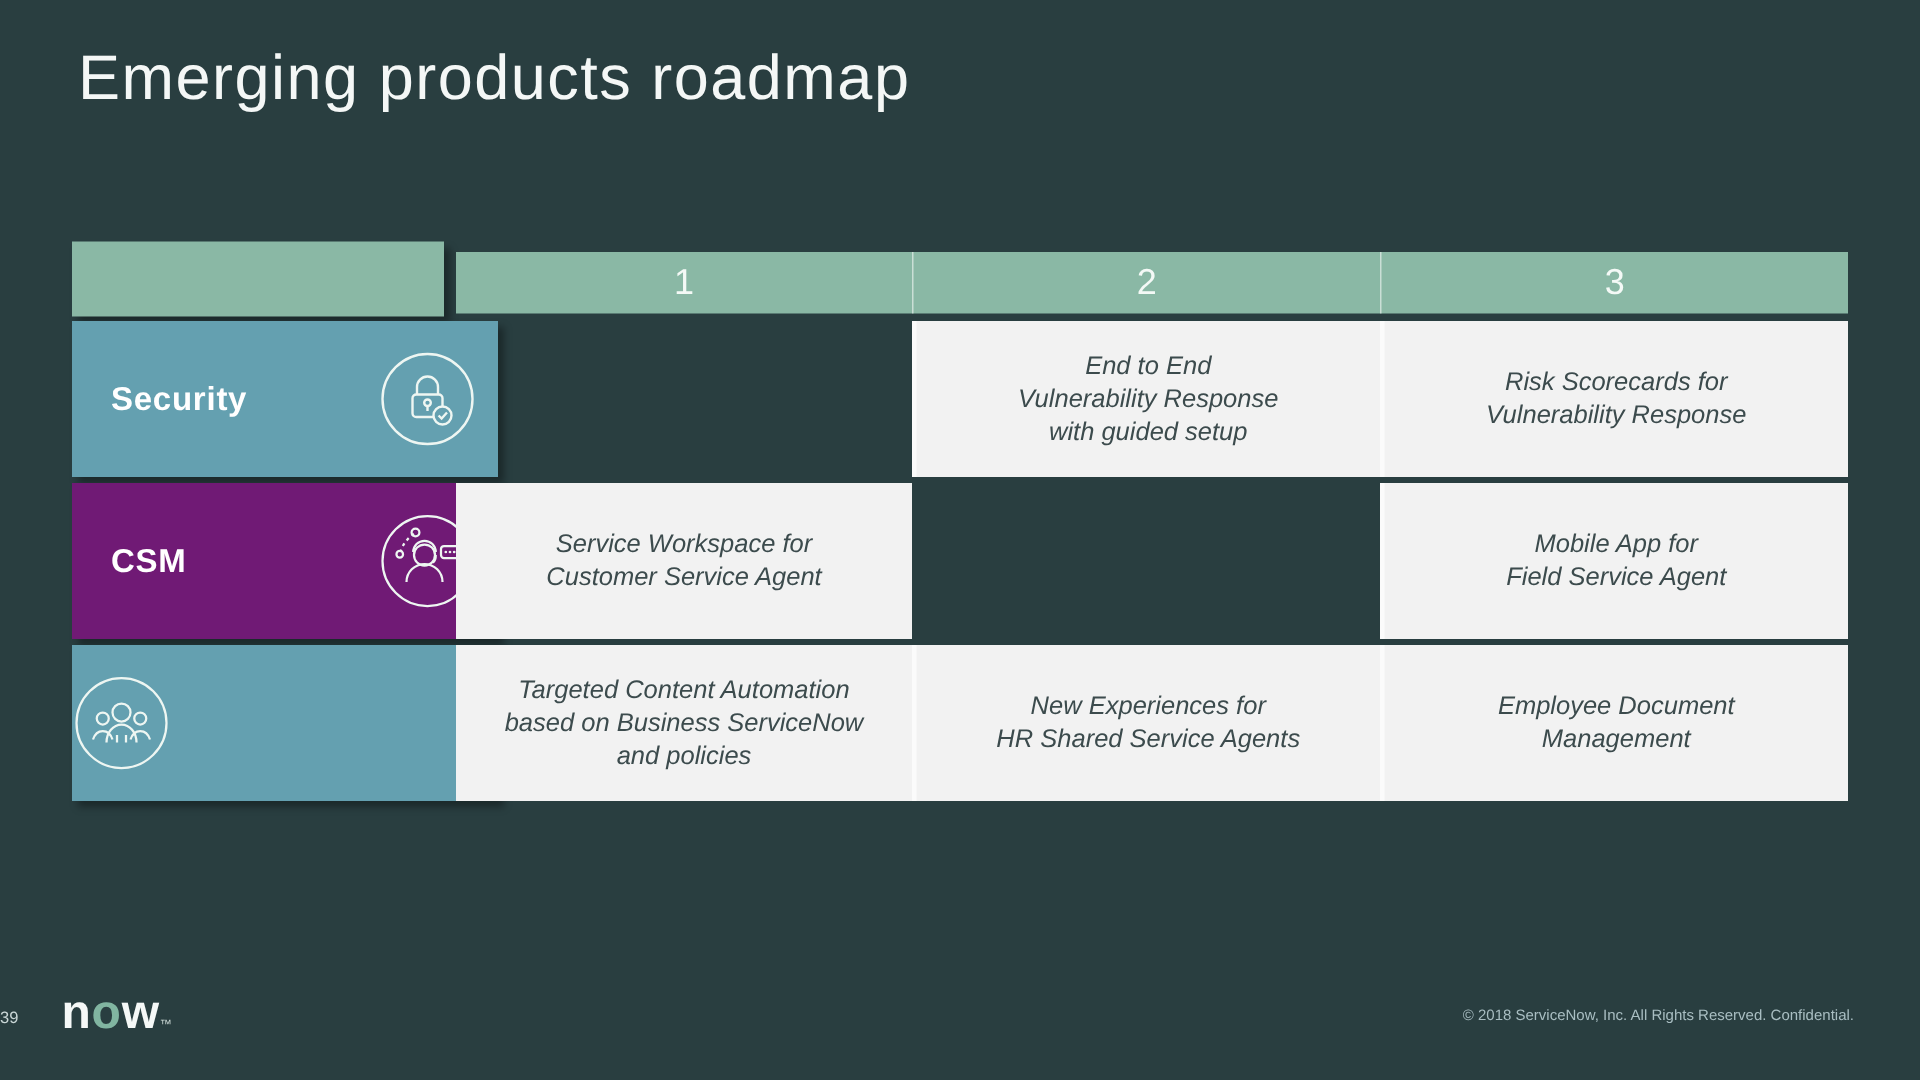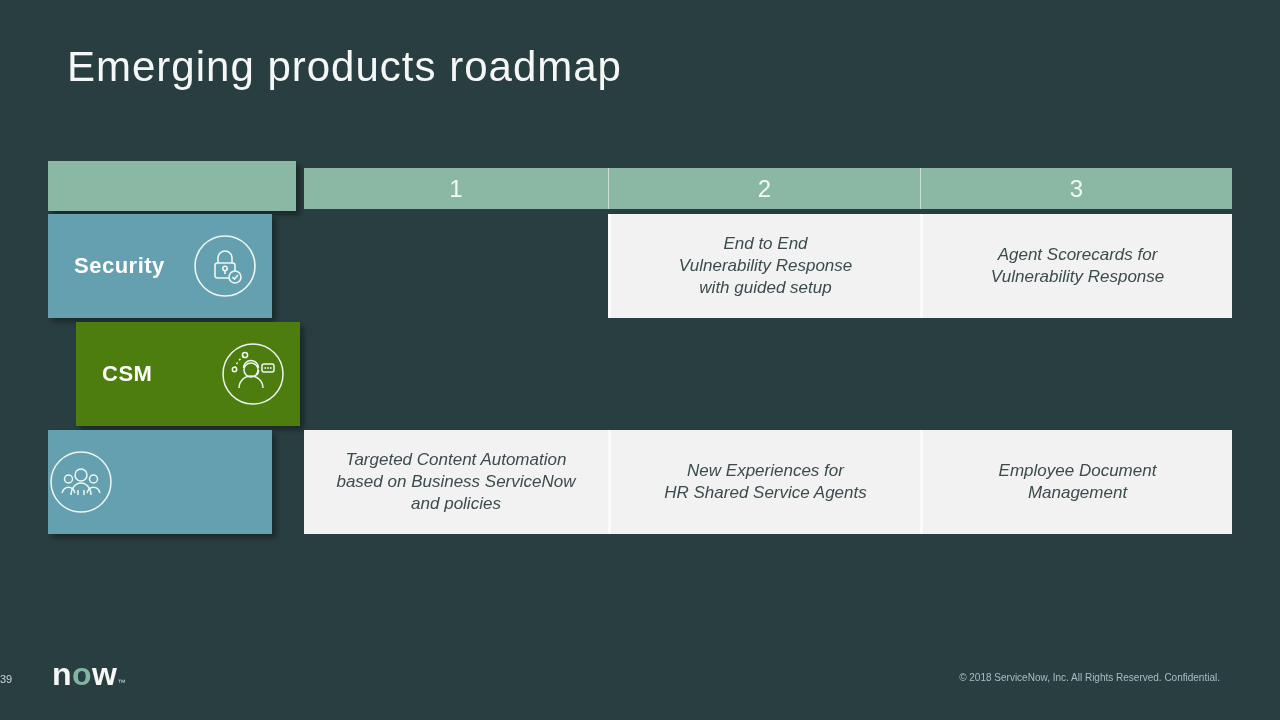--- a/index.html
+++ b/index.html
@@ -6,36 +6,36 @@
   .slide{
     position:relative;
     width:1280px;height:720px;
     background:#293e40;
     font-family:"Liberation Sans", sans-serif;
     overflow:hidden;
   }
   .title{
     position:absolute;left:52px;top:28px;
     font-size:42px;font-weight:300;color:#f4f7f6;
-    letter-spacing:1px;margin:15px;
+    letter-spacing:1px;margin:0;
   }
   .matrix{position:absolute;left:48px;top:161px;width:1184px;height:375px;}
 
   
   .corner-cell{
     position:absolute;left:0;top:0;width:248px;height:50px;
     background:#8ab8a5;box-shadow:4px 4px 5px rgba(0,0,0,0.35);
   }
   .row-head{
-    position:absolute;left:0;width:224px;height:104px;
+    position:absolute;left:0;width:284px;height:104px;
     display:flex;align-items:center;
     box-shadow:4px 4px 5px rgba(0,0,0,0.35);
   }
   .row-head.blue{background:#64a0b0;}
-  .row-head.green{background:#4d7c0f;margin-left:28px;}
+  .row-head.green{background:#701a75;}
   .row-head .label{
     color:#ffffff;font-size:22px;font-weight:bold;
     padding-left:26px;letter-spacing:0.5px;flex:1;
   }
   .row-head .icon-wrap{margin-right:14px;width:66px;height:66px;flex:none;}
 
   
   .col-head{
     position:absolute;top:7px;height:41px;
     background:#8ab8a5;color:#f4f9f6;
@@ -61,32 +61,32 @@
   .c2{left:560px;width:312px;}
   .c3{left:872px;width:312px;}
   .r1{top:53px;}
   .r2{top:161px;}
   .r3{top:269px;}
 
   .icon-wrap svg{display:block;}
 
   
   .logo{
-    position:absolute;left:52px;top:656px;
+    position:absolute;left:41px;top:656px;
     font-size:32px;font-weight:bold;color:#f5f8f7;
     letter-spacing:0.5px;
   }
   .logo .o{color:#81b5a1;}
   .logo .tm{font-size:8px;font-weight:normal;color:#cfdcd9;}
   .page-num{
     position:absolute;left:0;right:0;top:673px;text-align:left;
     font-size:11px;color:#c9d6d6;
   }
   .copyright{
-    position:absolute;right:60px;top:672px;
+    position:absolute;right:44px;top:672px;
     font-size:10px;color:#a9bec2;
   }
 </style>
 </head>
 <body>
 
 <div class="slide">
 
   <h1 class="title">Emerging products roadmap</h1>
 
@@ -108,21 +108,21 @@
           <circle cx="33" cy="35.5" r="2.2"></circle>
           <line x1="33" y1="37.7" x2="33" y2="41"></line>
           <circle cx="43" cy="44" r="6" fill="#64a0b0"></circle>
           <path d="M40.4 44 l2 2 l3.6 -4"></path>
         </svg>
       </span>
     </div>
     <div class="cell c2 r1">End to End
 Vulnerability Response
 with guided setup</div>
-    <div class="cell c3 r1">Agent Scorecards for
+    <div class="cell c3 r1">Risk Scorecards for
 Vulnerability Response</div>
 
     <div class="row-head green r2">
       <span class="label">CSM</span>
       <span class="icon-wrap">
         <svg width="66" height="66" viewBox="0 0 66 66" fill="none" stroke="#eef6f2" stroke-width="1.5">
           <circle cx="33" cy="33" r="30"></circle>
           <circle cx="31" cy="29" r="7"></circle>
           <path d="M23.5 27 a7.5 7.5 0 0 1 15 0"></path>
           <path d="M38.5 29 a3 5 0 0 1 -2 5"></path>
@@ -130,20 +130,24 @@
           <rect x="42" y="23" width="12" height="8" rx="2"></rect>
           <circle cx="45.2" cy="27" r="0.9" fill="#eef6f2" stroke="none"></circle>
           <circle cx="48" cy="27" r="0.9" fill="#eef6f2" stroke="none"></circle>
           <circle cx="50.8" cy="27" r="0.9" fill="#eef6f2" stroke="none"></circle>
           <path d="M24 15 a21 21 0 0 0 -9 12" stroke-dasharray="2 2.5"></path>
           <circle cx="25" cy="14" r="2.6"></circle>
           <circle cx="14.5" cy="28.5" r="2.2"></circle>
         </svg>
       </span>
     </div>
+    <div class="cell c1 r2">Service Workspace for
+Customer Service Agent</div>
+    <div class="cell c3 r2">Mobile App for
+Field Service Agent</div>
 
     <div class="row-head blue r3">
       <span class="icon-wrap">
         <svg width="66" height="66" viewBox="0 0 66 66" fill="none" stroke="#eef6f2" stroke-width="1.5">
           <circle cx="33" cy="33" r="30"></circle>
           <circle cx="20.5" cy="30" r="4"></circle>
           <path d="M14 44 a7 9 0 0 1 13 0"></path>
           <circle cx="45.5" cy="30" r="4"></circle>
           <path d="M39 44 a7 9 0 0 1 13 0"></path>
           <circle cx="33" cy="26" r="6"></circle>

